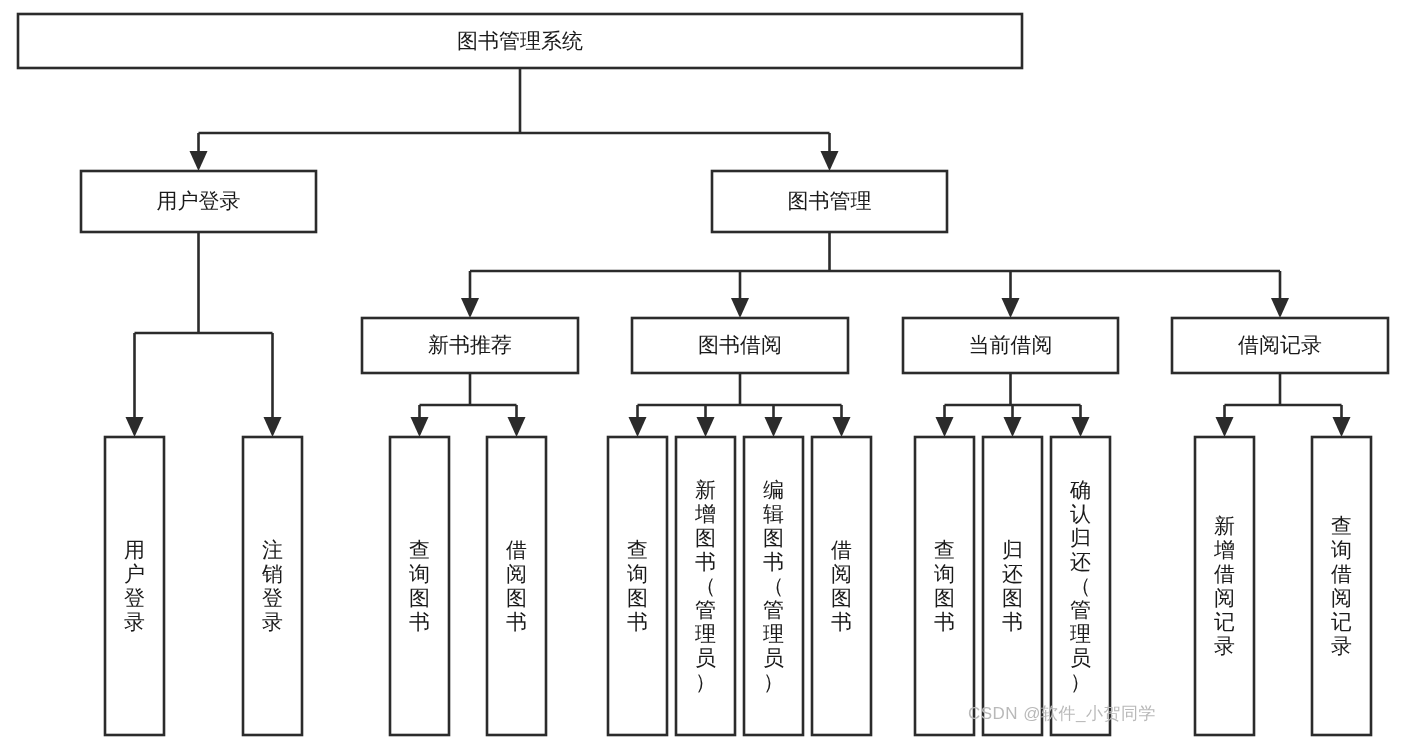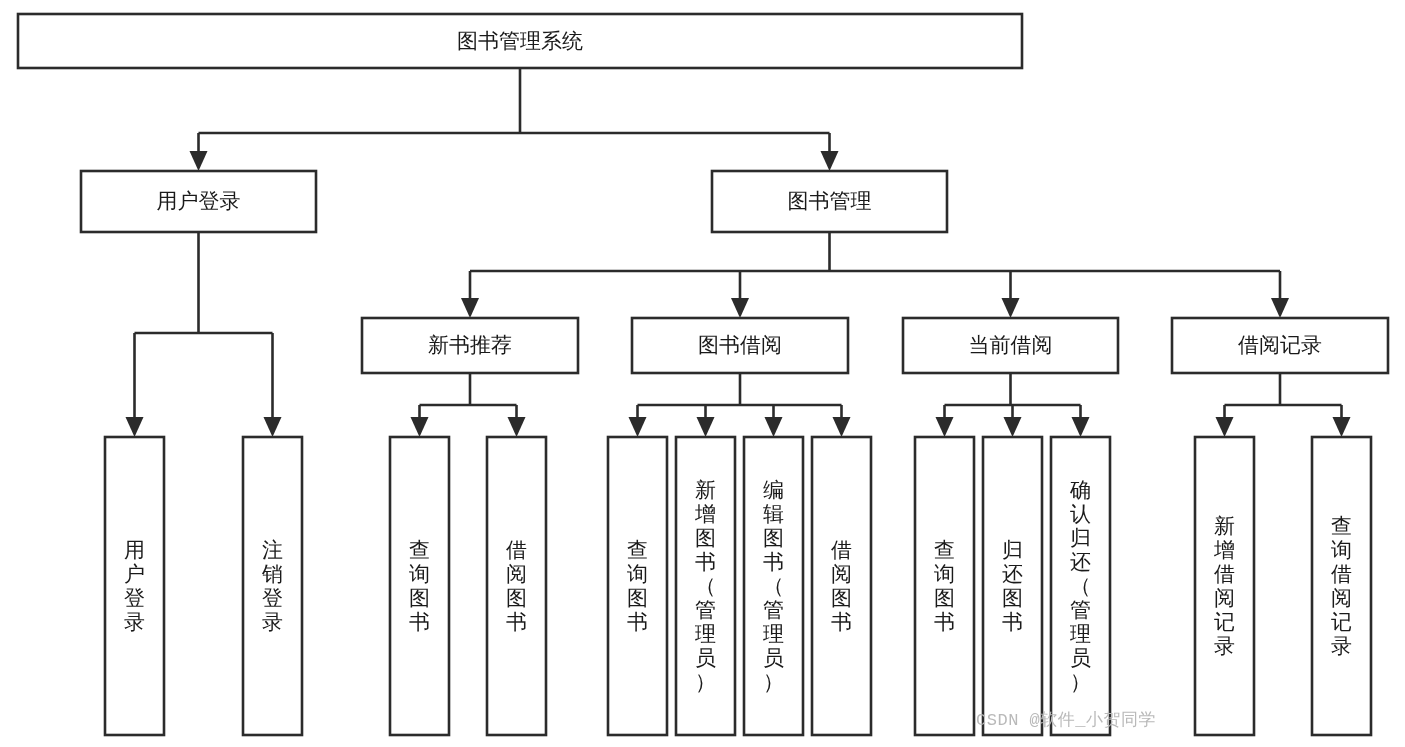--- a/index.html
+++ b/index.html
@@ -51,22 +51,22 @@
   }
   .node-label-v {
     font-family: "Liberation Sans", "DejaVu Sans", sans-serif;
     font-size: 21px;
     fill: #1a1a1a;
     text-anchor: middle;
   }
   .watermark {
     position: absolute;
     right: 12px;
-    bottom: 16px;
-    font-family: Liberation Mono, monospace;
+    bottom: 22px;
+    font-family: Liberation Sans, sans-serif;
     font-size: 17px;
     color: #b9b9b9;
     letter-spacing: 0.5px;
     white-space: nowrap;
     pointer-events: none;
   }
 </style>
 </head>
 <body>
 

